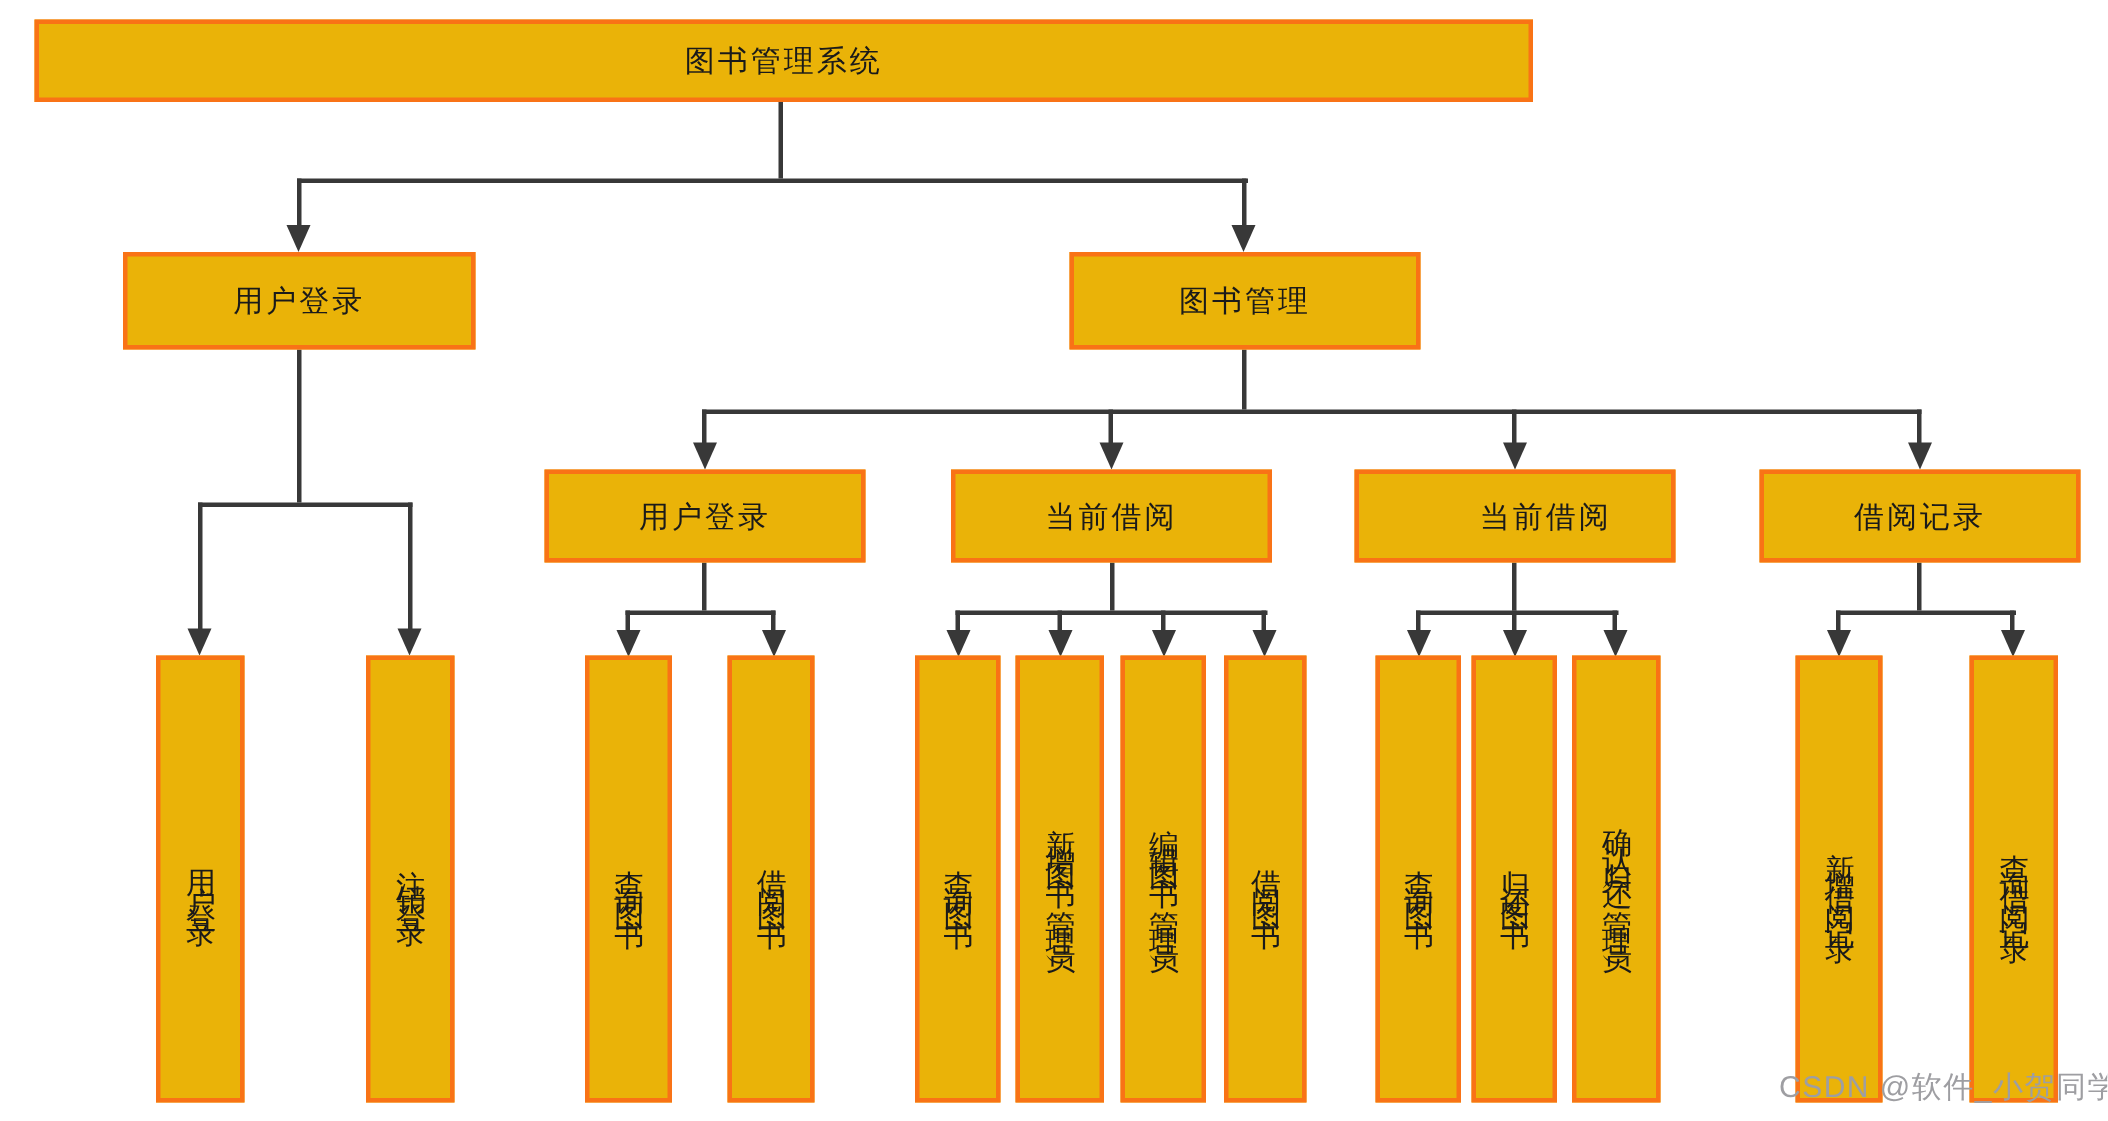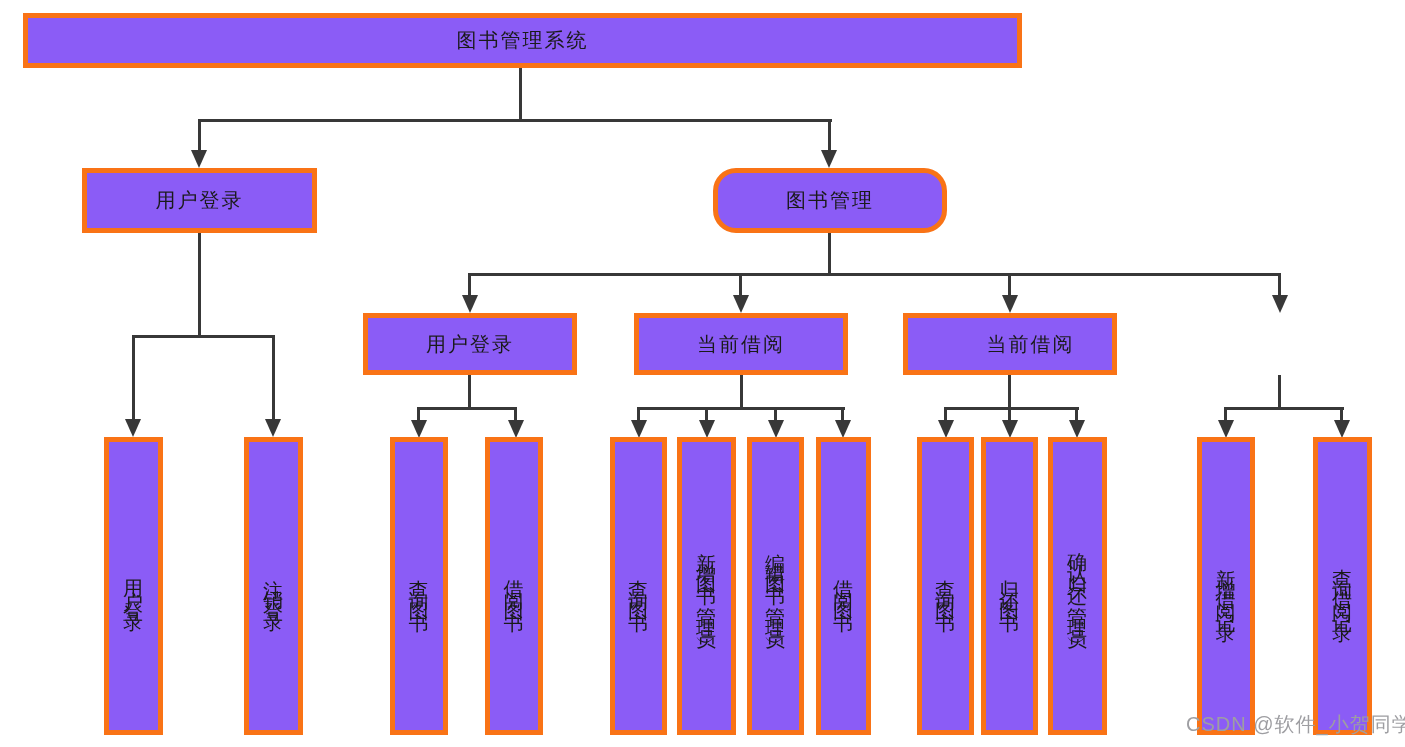--- a/index.html
+++ b/index.html
@@ -5,22 +5,22 @@
   html,body{margin:0;padding:0;background:#ffffff;}
   #canvas{
     position:relative;
     width:1405px;height:747px;
     background:#ffffff;
     overflow:hidden;
     font-family:"Liberation Sans",sans-serif;
   }
   .box{
     position:absolute;
-    background:#8b5cf6;
-    border:5px solid #f97316;
+    background:#eab308;
+    border:3px solid #f97316;
     box-sizing:border-box;
     display:flex;
     align-items:center;
     justify-content:center;
     font-size:20px;
     color:#1a1a1a;
     letter-spacing:2px;
     z-index:2;
   }
   .vbox span{
@@ -56,28 +56,29 @@
 </style>
 </head>
 <body>
 
 <div id="canvas">
 
   <div class="box" style="left:23px;top:13px;width:999px;height:55px;">图书管理系统</div>
 
   <div class="box" style="left:82px;top:168px;width:235px;height:65px;">用户登录</div>
 
-  <div class="box" style="left:713px;top:168px;width:234px;height:65px;border-radius:23px;">图书管理</div>
+  <div class="box" style="left:713px;top:168px;width:234px;height:65px;">图书管理</div>
 
   <div class="box" style="left:363px;top:313px;width:214px;height:62px;">用户登录</div>
 
   <div class="box" style="left:634px;top:313px;width:214px;height:62px;">当前借阅</div>
 
   <div class="box" style="left:903px;top:313px;width:214px;height:62px;padding-left:41px;">当前借阅</div>
 
+  <div class="box" style="left:1173px;top:313px;width:214px;height:62px;">借阅记录</div>
 
   <div class="box vbox" style="left:104px;top:437px;width:59px;height:298px;">
     <span>用户登录</span>
   </div>
   <div class="box vbox" style="left:244px;top:437px;width:59px;height:298px;">
     <span>注销登录</span>
   </div>
 
   <div class="box vbox" style="left:390px;top:437px;width:58px;height:298px;">
     <span>查询图书</span>

